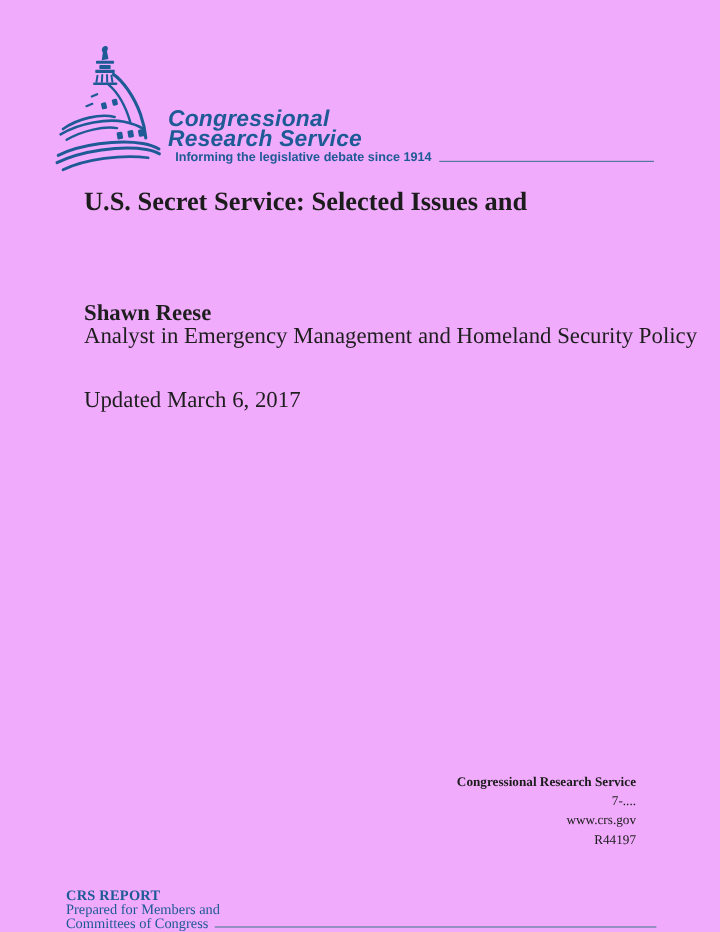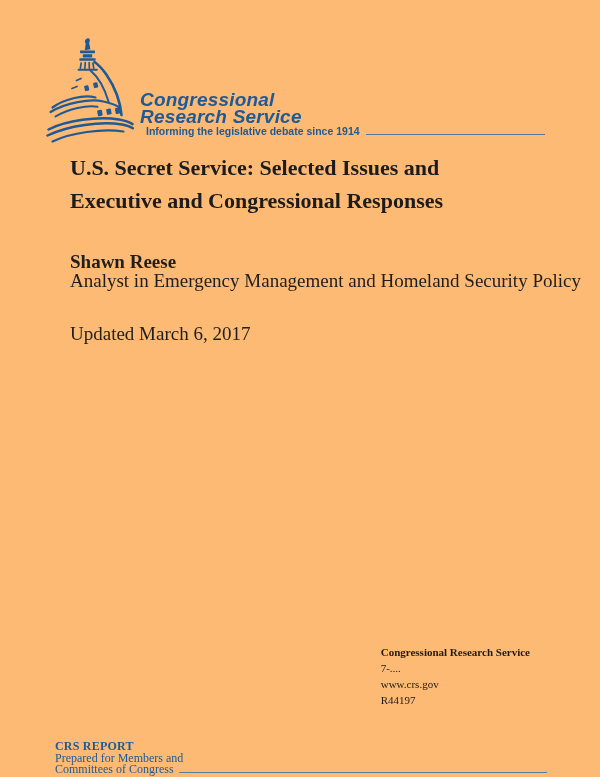--- a/index.html
+++ b/index.html
@@ -1,18 +1,18 @@
 <!DOCTYPE html>
 <html><head>
 <meta charset="utf-8">
 <style>
   * { margin:0; padding:0; box-sizing:border-box; }
   html,body { width:600px; height:777px; background:#ffffff; }
   .page {
-    position:relative; width:600px; height:777px; background:#fdba74;
+    position:relative; width:600px; height:777px; background:#f0abfc;
     overflow:hidden; font-family:"Liberation Serif", serif; color:#1e1e1e;
   }
 
   
   .dome-svg { position:absolute; left:46px; top:37px; width:100px; height:112px; }
   .logo-text {
     position:absolute; left:140px; top:92px;
     font-family:"Liberation Sans", sans-serif; font-weight:bold; font-style:italic;
     font-size:19px; line-height:16.5px; letter-spacing:0.2px; color:#1e5a96;
   }
@@ -32,21 +32,21 @@
     font-size:22px; font-weight:bold; line-height:32.5px; color:#1c1c1c;
   }
 
   
   .author-block { position:absolute; left:70px; top:252px; font-size:19px; line-height:19px; }
   .author-name { font-weight:bold; }
   .updated-line { margin-top:34px; }
 
   
   .footer-right {
-    position:absolute; right:70px; top:644px; 
+    position:absolute; right:70px; top:644px; text-align:right;
     font-size:11px; line-height:16px; color:#1c1c1c;
   }
   .footer-right .org { font-weight:bold; }
 
   
   .footer-left {
     position:absolute; left:55px; top:741px; width:492px;
     font-family:Liberation Serif, serif; font-size:12px; line-height:11.5px;
     color:#1d5a96;
   }
@@ -97,21 +97,20 @@
     <div>Research Service</div>
   </div>
 
   <div class="tagline-row">
     <span class="tagline">Informing the legislative debate since 1914</span>
     <span class="header-rule"></span>
   </div>
 
   <h1 class="title-block">
     <div>U.S. Secret Service: Selected Issues and</div>
-    <div>Executive and Congressional Responses</div>
   </h1>
 
   <div class="author-block">
     <div class="author-name">Shawn Reese</div>
     <div class="author-role">Analyst in Emergency Management and Homeland Security Policy</div>
     <div class="updated-line">Updated March 6, 2017</div>
   </div>
 
   <div class="footer-right">
     <div class="org">Congressional Research Service</div>

